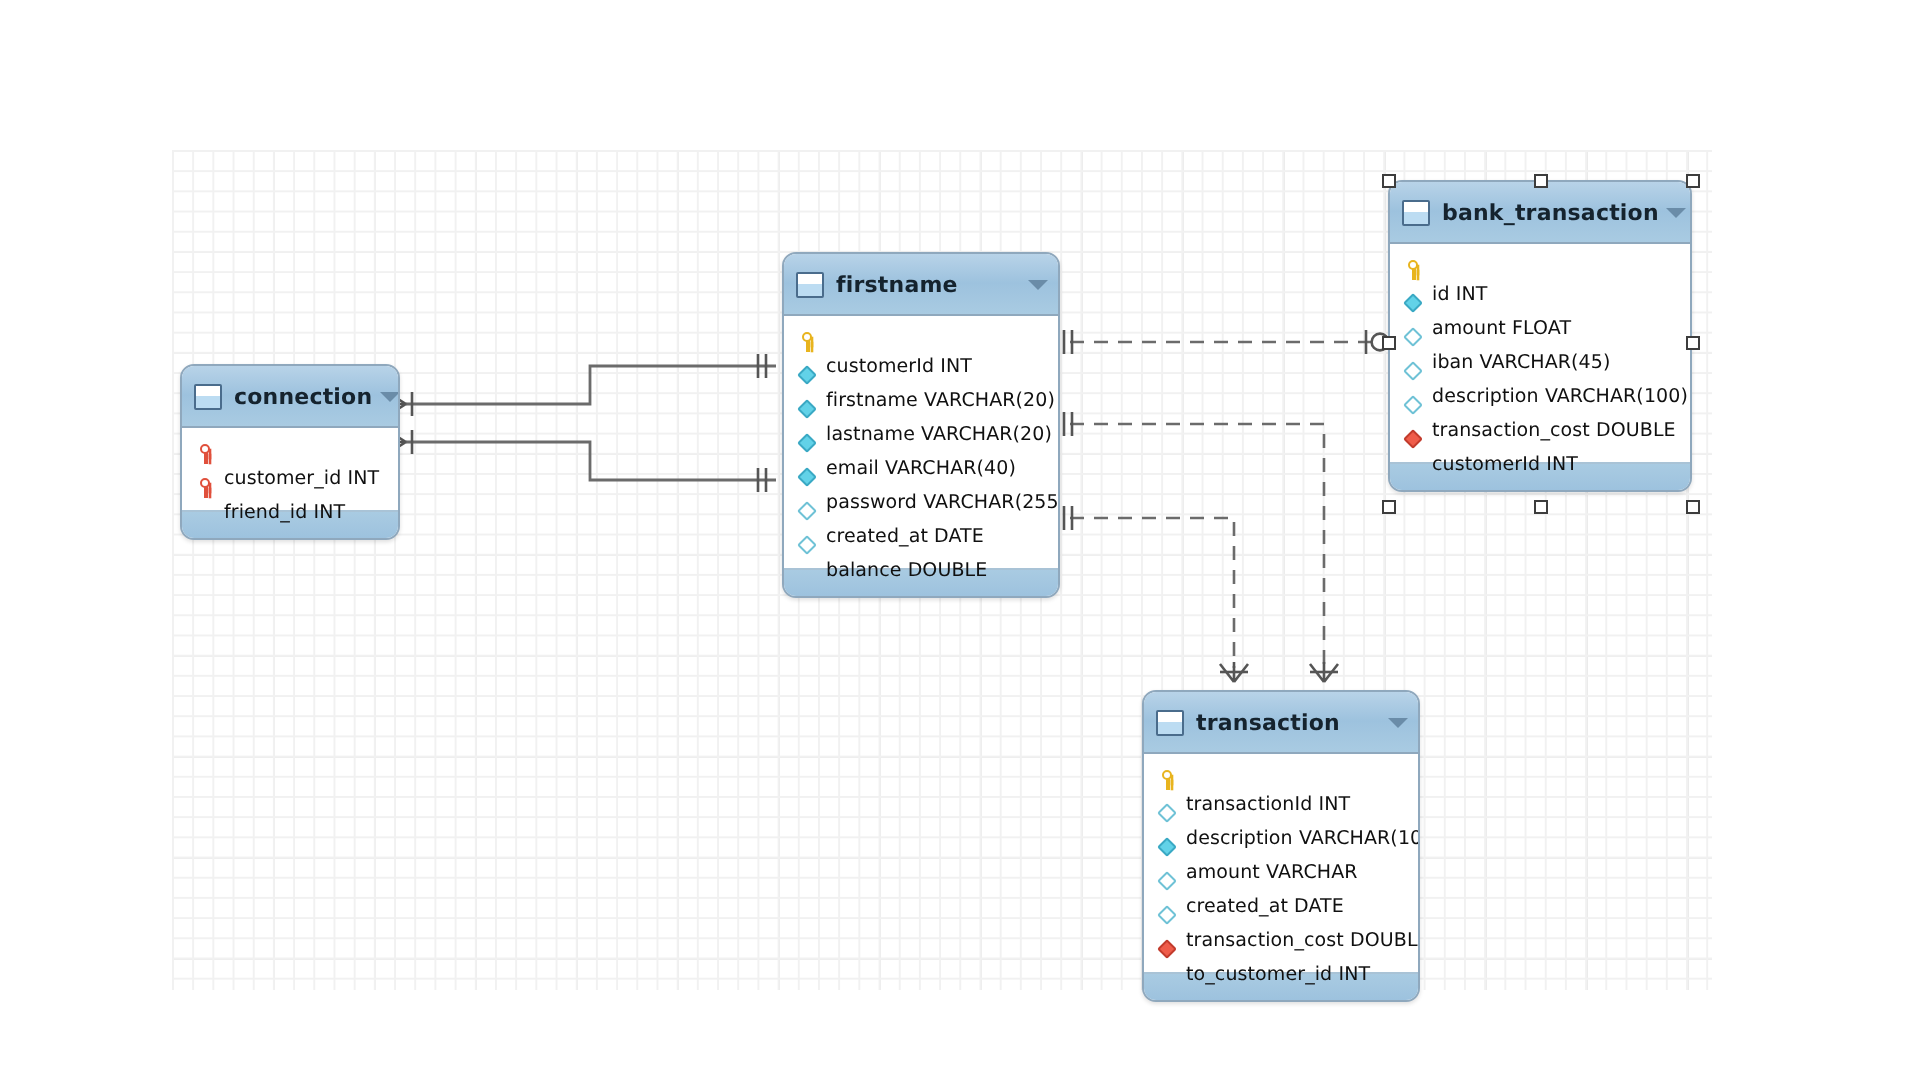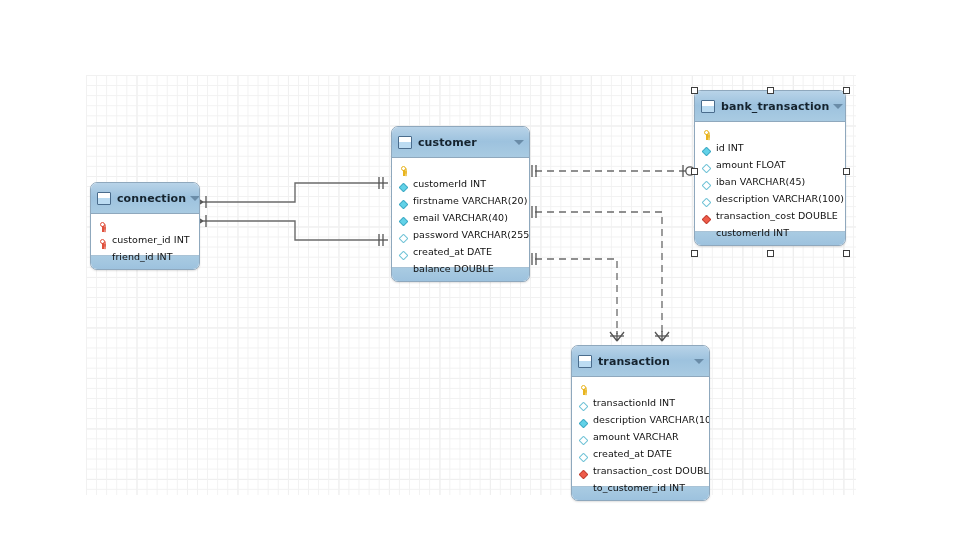--- a/index.html
+++ b/index.html
@@ -254,31 +254,35 @@
           <div class="col-row">
             <span class="col-ico ico-key ico-key-r"></span>
             <span class="col-text">friend_id INT</span>
           </div>
         </div>
         <div class="table-footer"></div>
       </div>
       <div class="table-box" style="left: 391px; top: 126px; width: 139px;">
         <div class="table-header">
           <span class="tbl-icon"></span>
-          <span class="tbl-title">customer</span>
+          <span class="tbl-title">firstname</span>
           <span class="tbl-caret"></span>
         </div>
         <div class="table-body">
           <div class="col-row">
             <span class="col-ico ico-key ico-key-y"></span>
             <span class="col-text">customerId INT</span>
           </div>
           <div class="col-row">
             <span class="col-ico ico-dia dia-filled"></span>
             <span class="col-text">firstname VARCHAR(20)</span>
+          </div>
+          <div class="col-row">
+            <span class="col-ico ico-dia dia-filled"></span>
+            <span class="col-text">lastname VARCHAR(20)</span>
           </div>
           <div class="col-row">
             <span class="col-ico ico-dia dia-filled"></span>
             <span class="col-text">email VARCHAR(40)</span>
           </div>
           <div class="col-row">
             <span class="col-ico ico-dia dia-filled"></span>
             <span class="col-text">password VARCHAR(255)</span>
           </div>
           <div class="col-row">

